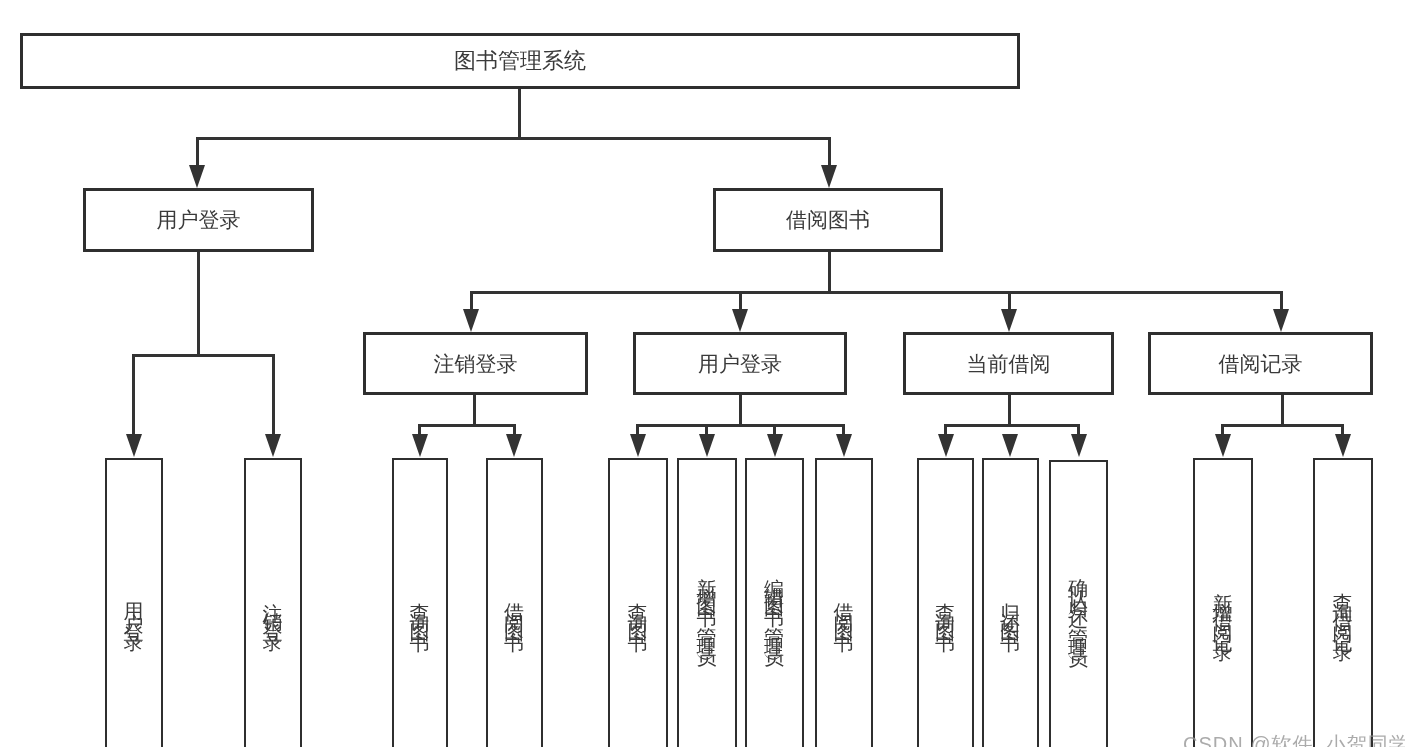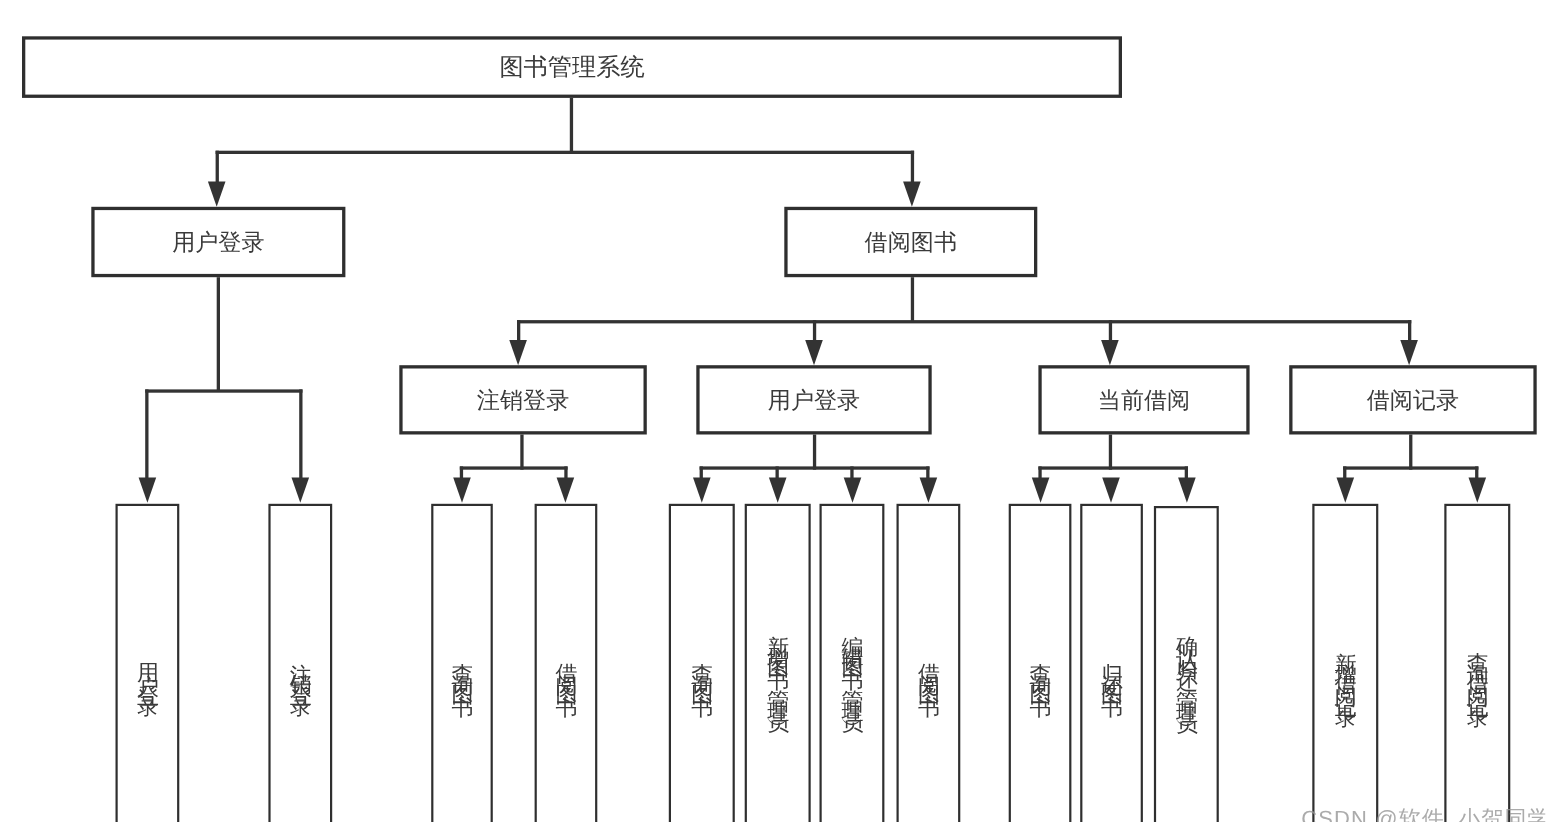--- a/index.html
+++ b/index.html
@@ -58,22 +58,22 @@
 
 <div class="canvas">
 
   <div class="node root" style="left:20px;top:13px;width:1000px;height:56px">图书管理系统</div>
 
   <div class="node" style="left:83px;top:168px;width:231px;height:64px">用户登录</div>
   <div class="node" style="left:713px;top:168px;width:230px;height:64px">借阅图书</div>
 
   <div class="node" style="left:363px;top:312px;width:225px;height:63px">注销登录</div>
   <div class="node" style="left:633px;top:312px;width:214px;height:63px">用户登录</div>
-  <div class="node" style="left:944px;top:312px;width:192px;height:63px">当前借阅</div>
-  <div class="node" style="left:1172px;top:312px;width:225px;height:63px">借阅记录</div>
+  <div class="node" style="left:903px;top:312px;width:211px;height:63px">当前借阅</div>
+  <div class="node" style="left:1148px;top:312px;width:225px;height:63px">借阅记录</div>
 
   <div class="node leaf" style="left:105px;top:438px;width:58px;height:297px">用户登录</div>
   <div class="node leaf" style="left:244px;top:438px;width:58px;height:297px">注销登录</div>
 
   <div class="node leaf" style="left:392px;top:438px;width:56px;height:297px">查询图书</div>
   <div class="node leaf" style="left:486px;top:438px;width:57px;height:297px">借阅图书</div>
 
   <div class="node leaf" style="left:608px;top:438px;width:60px;height:297px">查询图书</div>
   <div class="node leaf" style="left:677px;top:438px;width:60px;height:297px">新增图书（管理员）</div>
   <div class="node leaf" style="left:745px;top:438px;width:59px;height:297px">编辑图书（管理员）</div>

